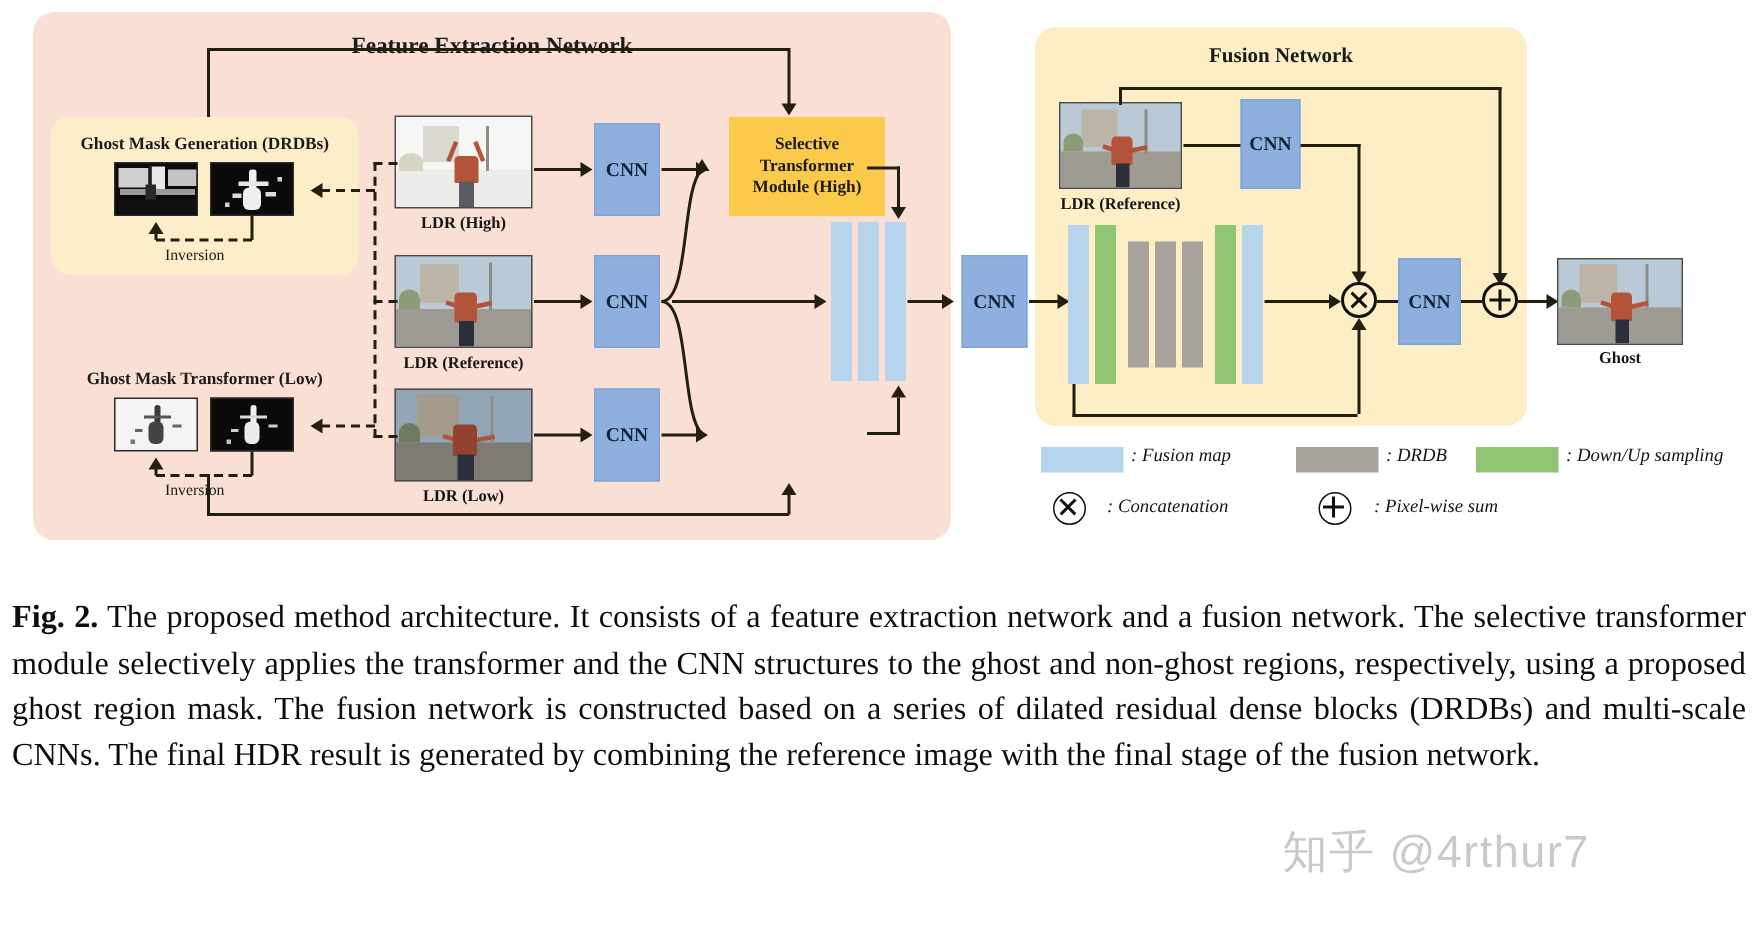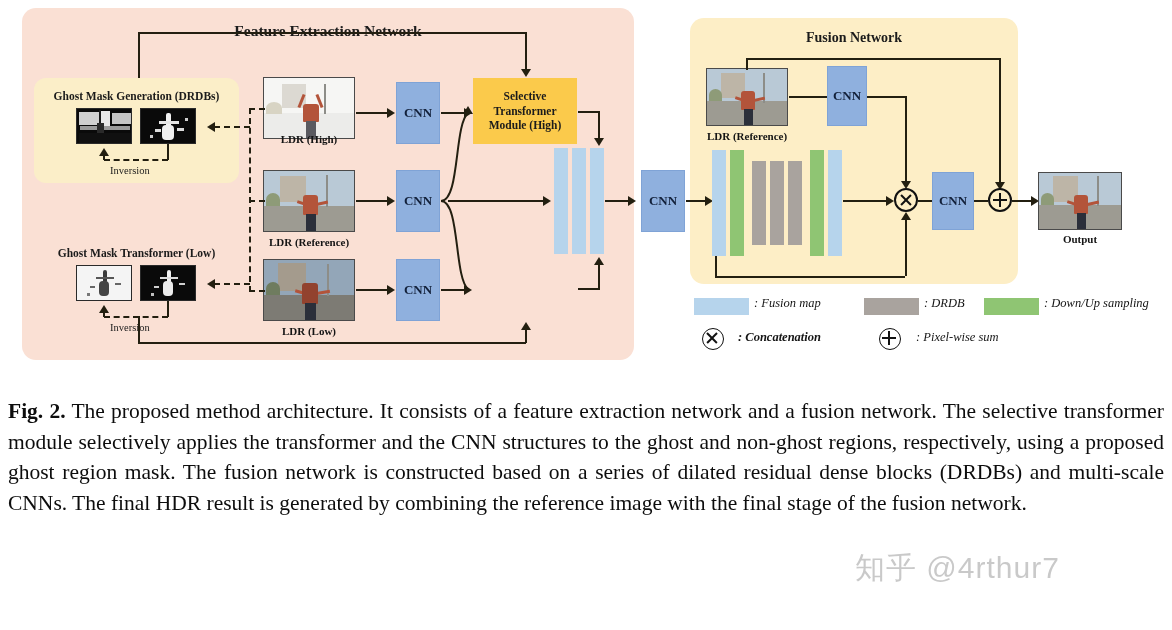--- a/index.html
+++ b/index.html
@@ -88,21 +88,21 @@
   .cnn-box {
     position:absolute; background:#8fb0de; border:1px solid #7fa3d6;
     display:flex; align-items:center; justify-content:center;
     font-weight:bold; font-size:13px; color:#12203a;
     font-family:"Liberation Serif", serif;
   }
   .stm-box {
     position:absolute; background:#fbca4b;
     display:flex; align-items:center; justify-content:center;
     text-align:center; font-weight:bold; font-size:11.5px;
-    line-height:1.25; color:#1b1b1b; padding:2px;
+    line-height:1.25; color:#1b1b1b; padding:2px;margin-left:13px;
   }
 
   .fmap  { position:absolute; background:#b6d4ec; }
   .drdb  { position:absolute; background:#a9a39e; }
   .updn  { position:absolute; background:#8fc573; }
 
   
   .h-line { position:absolute; height:2px; background:#231f10; }
   .v-line { position:absolute; width:2px; background:#231f10; }
   .h-line.dash {
@@ -219,21 +219,21 @@
     <div class="sky"></div>
       <div class="ground"></div>
     <div class="bldg" style="left:18px; top:6px; width:24px; height:24px;"></div>
     <div class="pole" style="left:60px; top:6px; height:30px;"></div>
     <div class="bush" style="left:2px; top:24px; width:16px; height:12px;"></div>
     <div class="arm" style="left:36px; top:16px; width:3px; height:14px; transform:rotate(22deg);"></div>
     <div class="arm" style="left:54px; top:16px; width:3px; height:14px; transform:rotate(-22deg);"></div>
     <div class="person-t" style="left:39px; top:26px; width:16px; height:18px;"></div>
     <div class="person-l" style="left:42px; top:43px; width:10px; height:17px;"></div>
   </div>
-  <div class="caption-lbl" style="left:263px; top:133px; width:92px;">LDR (High)</div>
+  <div class="caption-lbl" style="left:263px; top:143px; width:92px;">LDR (High)</div>
 
   <div class="thumb ref" style="left:263px; top:170px; width:92px; height:62px;">
     <div class="sky"></div>
       <div class="ground"></div>
     <div class="bldg" style="left:16px; top:5px; width:26px; height:26px;"></div>
     <div class="pole" style="left:62px; top:4px; height:32px;"></div>
     <div class="bush" style="left:2px; top:22px; width:14px; height:13px;"></div>
     <div class="arm" style="left:33px; top:31px; width:12px; height:3px; transform:rotate(18deg);"></div>
     <div class="arm" style="left:50px; top:31px; width:14px; height:3px; transform:rotate(-12deg);"></div>
     <div class="person-t" style="left:39px; top:24px; width:15px; height:20px;"></div>
@@ -381,37 +381,37 @@
     <div class="sky"></div>
       <div class="ground"></div>
     <div class="bldg" style="left:14px; top:3px; width:25px; height:26px;"></div>
     <div class="pole" style="left:58px; top:3px; height:30px;"></div>
     <div class="bush" style="left:2px; top:20px; width:13px; height:12px;"></div>
     <div class="arm" style="left:28px; top:29px; width:12px; height:3px; transform:rotate(18deg);"></div>
     <div class="arm" style="left:46px; top:29px; width:14px; height:3px; transform:rotate(-12deg);"></div>
     <div class="person-t" style="left:35px; top:22px; width:14px; height:19px;"></div>
     <div class="person-l" style="left:38px; top:40px; width:9px; height:16px;"></div>
   </div>
-  <div class="caption-lbl" style="left:1038px; top:233px; width:84px;">Output</div>
+  <div class="caption-lbl" style="left:1038px; top:233px; width:84px;">Ghost</div>
 
   <div id="legend">
     <div class="lg-sw" style="left:0px; top:4px; background:#b6d4ec;"></div>
     <div class="lg-tx" style="left:60px; top:2px;">: Fusion map</div>
 
     <div class="lg-sw" style="left:170px; top:4px; background:#a9a39e;"></div>
     <div class="lg-tx" style="left:230px; top:2px;">: DRDB</div>
 
     <div class="lg-sw" style="left:290px; top:4px; background:#8fc573;"></div>
     <div class="lg-tx" style="left:350px; top:2px;">: Down/Up sampling</div>
 
     <div class="lg-op" style="left:8px; top:34px;">
       <div class="s1" style="left:2px; top:8px; width:14px; height:1.8px; transform:rotate(45deg); transform-origin:center;"></div>
       <div class="s2" style="left:2px; top:8px; width:14px; height:1.8px; transform:rotate(-45deg); transform-origin:center;"></div>
     </div>
-    <div class="lg-tx" style="left:44px; top:36px;font-weight:bold;">: Concatenation</div>
+    <div class="lg-tx" style="left:44px; top:36px;">: Concatenation</div>
 
     <div class="lg-op" style="left:185px; top:34px;">
       <div class="s1" style="left:2px; top:8px; width:14px; height:1.8px;"></div>
       <div class="s2" style="left:8px; top:2px; width:1.8px; height:14px;"></div>
     </div>
     <div class="lg-tx" style="left:222px; top:36px;">: Pixel-wise sum</div>
   </div>
 
 </div>
 

